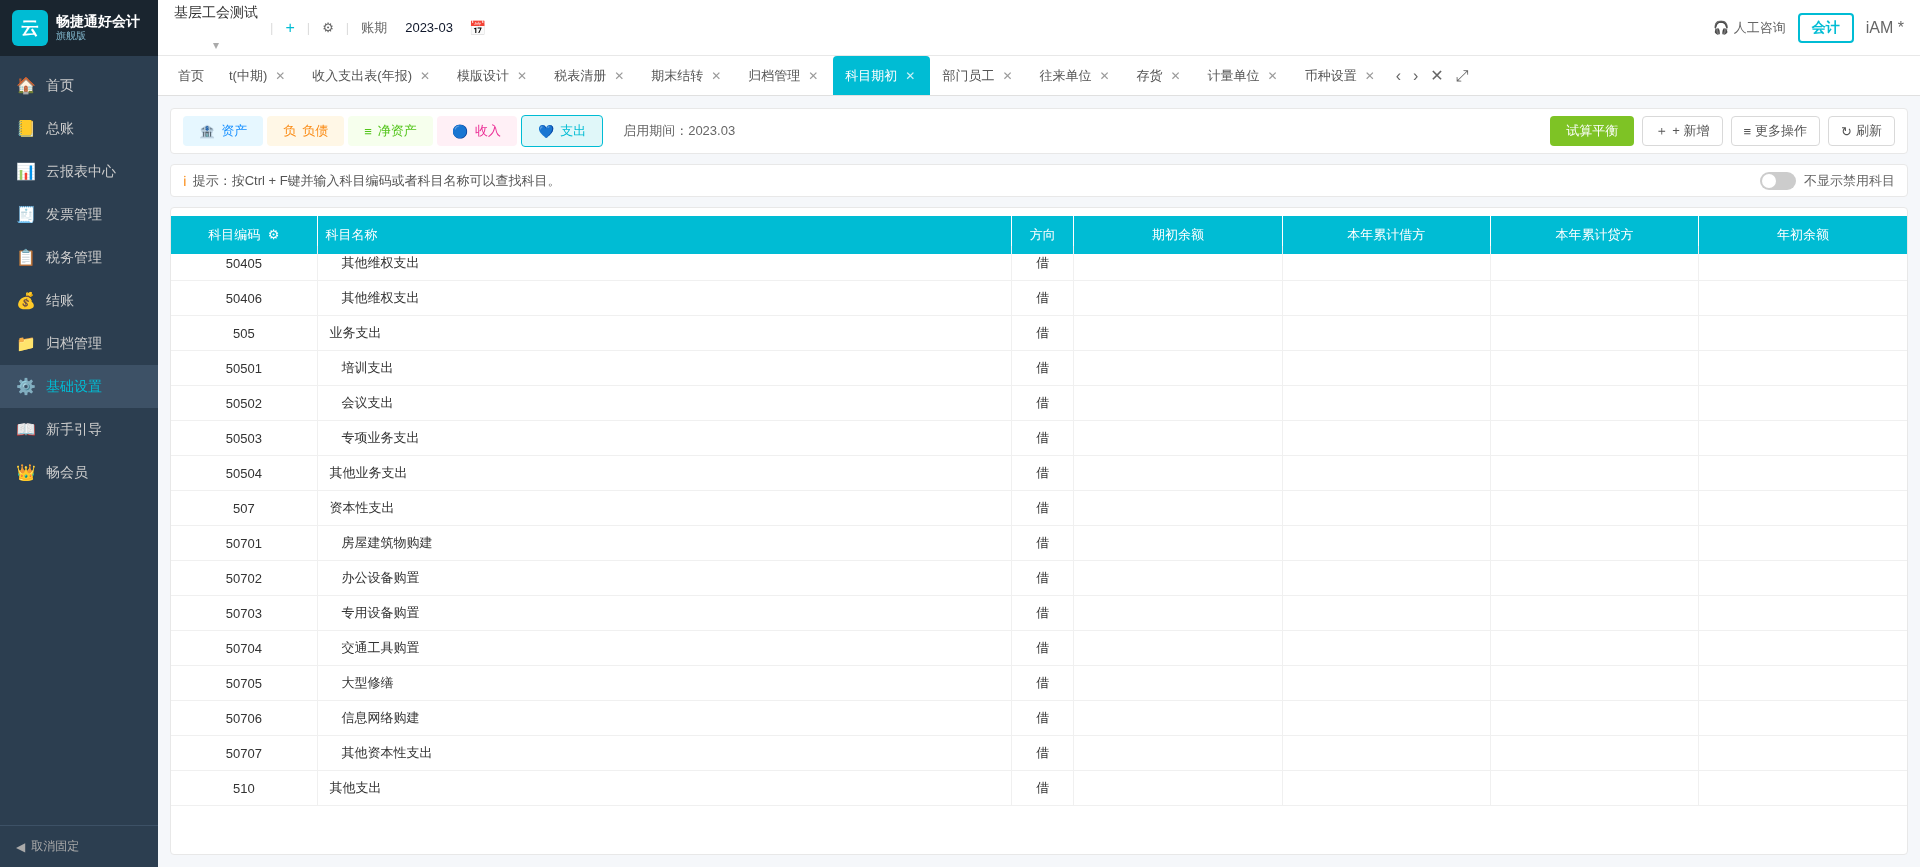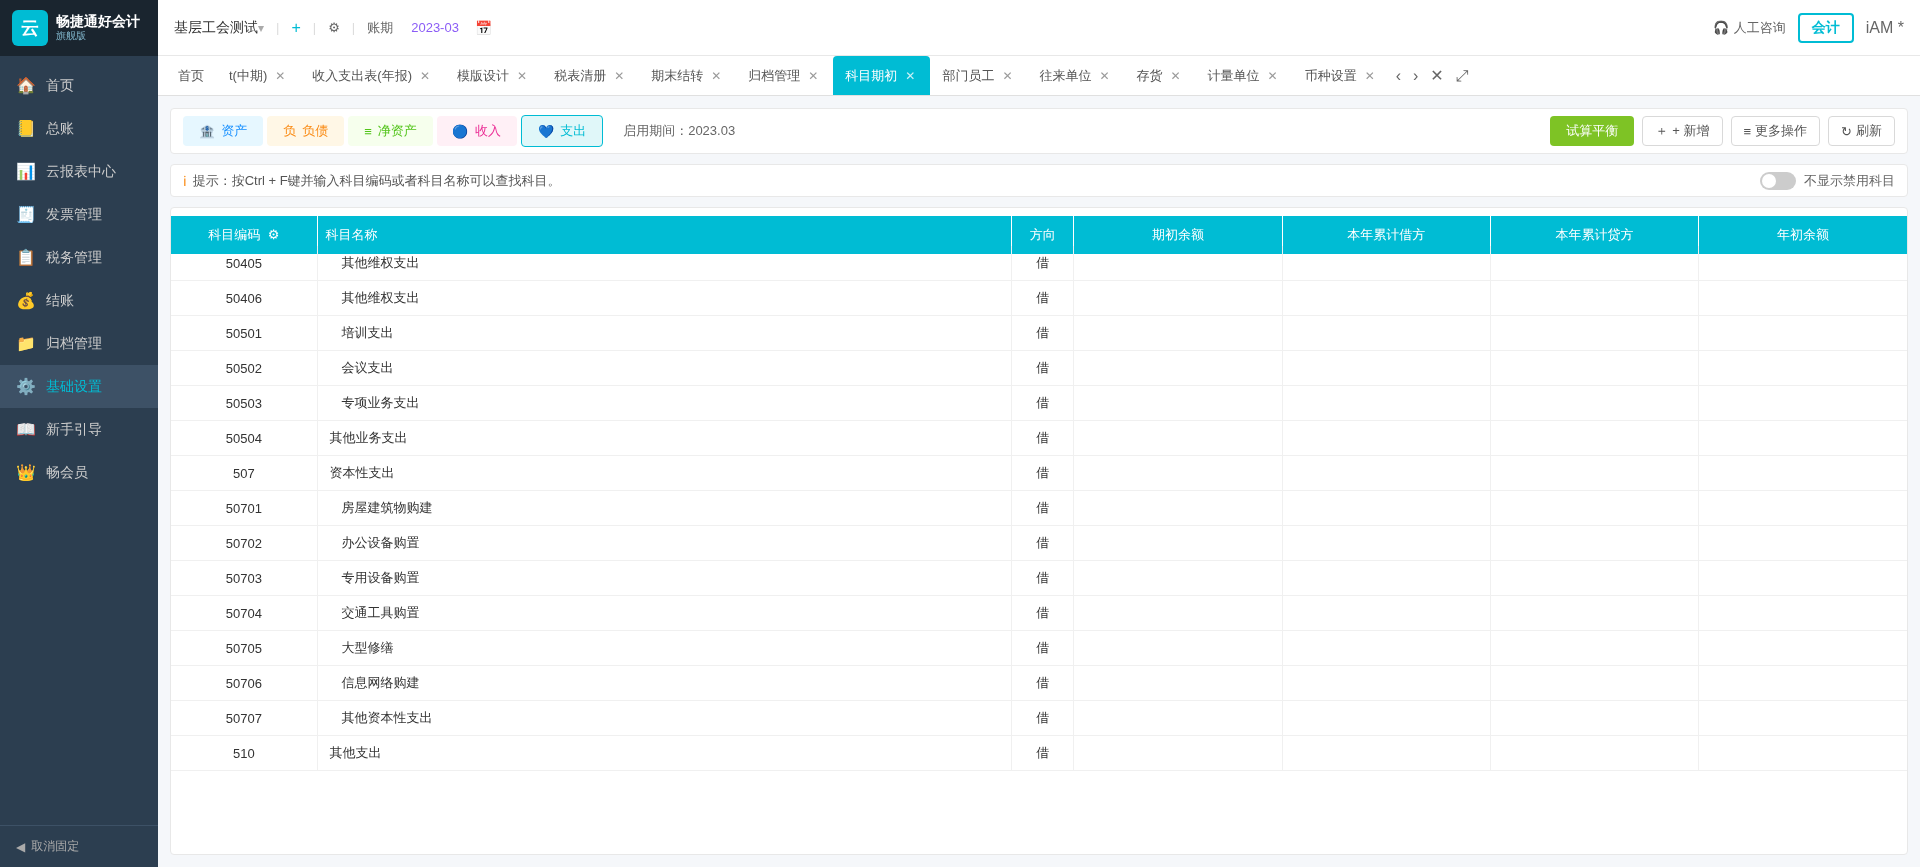--- a/index.html
+++ b/index.html
@@ -73,25 +73,26 @@
       padding: 0 16px;
       border-bottom: 1px solid #e8e8e8;
       gap: 12px;
     }
     .project-name {
       font-size: 14px;
       color: #333;
       font-weight: 500;
       display: flex;
       align-items: center;
-      gap: 0;
+      gap: 16px;
+      flex-direction: column;
     }
     .top-bar-sep { color: #ddd; }
     .period-label { font-size: 13px; color: #666; }
-    .period-value { font-size: 13px; color: #8b5cf6; font-weight: 500; }
+    .period-value { font-size: 13px; color: #0f172a; font-weight: 500; }
     .calendar-icon { color: #00bcd4; font-size: 14px; }
     .top-bar-right {
       margin-left: auto;
       display: flex;
       align-items: center;
       gap: 12px;
     }
     .support-btn {
       display: flex;
       align-items: center;
@@ -562,20 +563,29 @@
               <tr>
       <td class="col-code" style="text-align:center;">50406</td>
       <td class="col-name" style="text-align:left; padding-left:24px;">其他维权支出</td>
       <td class="col-dir">借</td>
       <td class="col-period"></td>
       <td class="col-yr-dr"></td>
       <td class="col-yr-cr"></td>
       <td class="col-yr-bal"></td>
     </tr>
               <tr>
+      <td class="col-code" style="text-align:center;">505</td>
+      <td class="col-name" style="text-align:left; padding-left:12px;">业务支出</td>
+      <td class="col-dir">借</td>
+      <td class="col-period"></td>
+      <td class="col-yr-dr"></td>
+      <td class="col-yr-cr"></td>
+      <td class="col-yr-bal"></td>
+    </tr>
+              <tr>
       <td class="col-code" style="text-align:center;">50501</td>
       <td class="col-name" style="text-align:left; padding-left:24px;">培训支出</td>
       <td class="col-dir">借</td>
       <td class="col-period"></td>
       <td class="col-yr-dr"></td>
       <td class="col-yr-cr"></td>
       <td class="col-yr-bal"></td>
     </tr>
               <tr>
       <td class="col-code" style="text-align:center;">50502</td>

